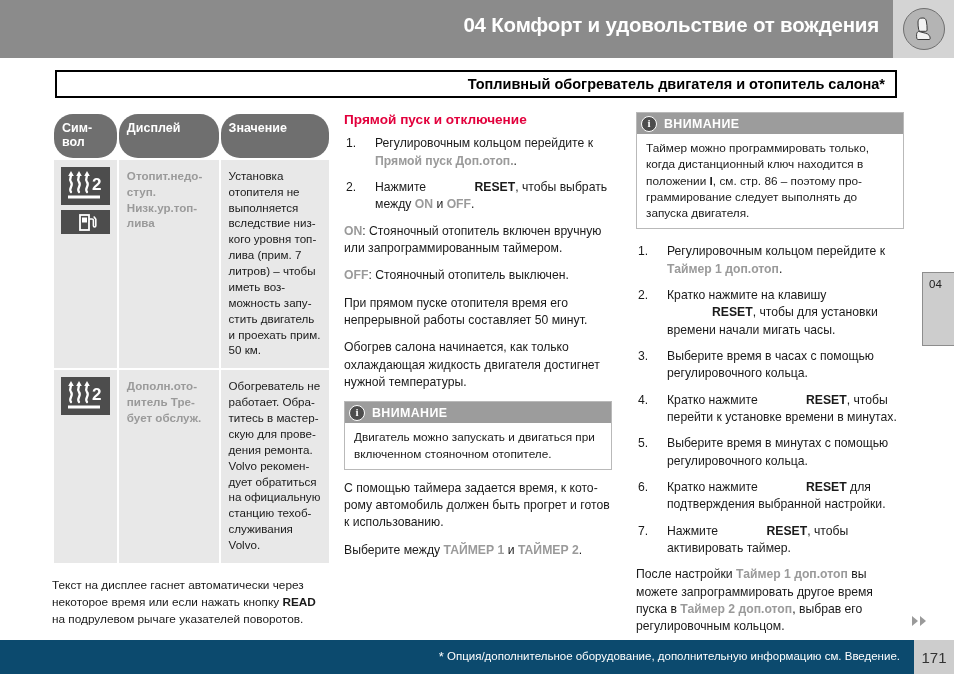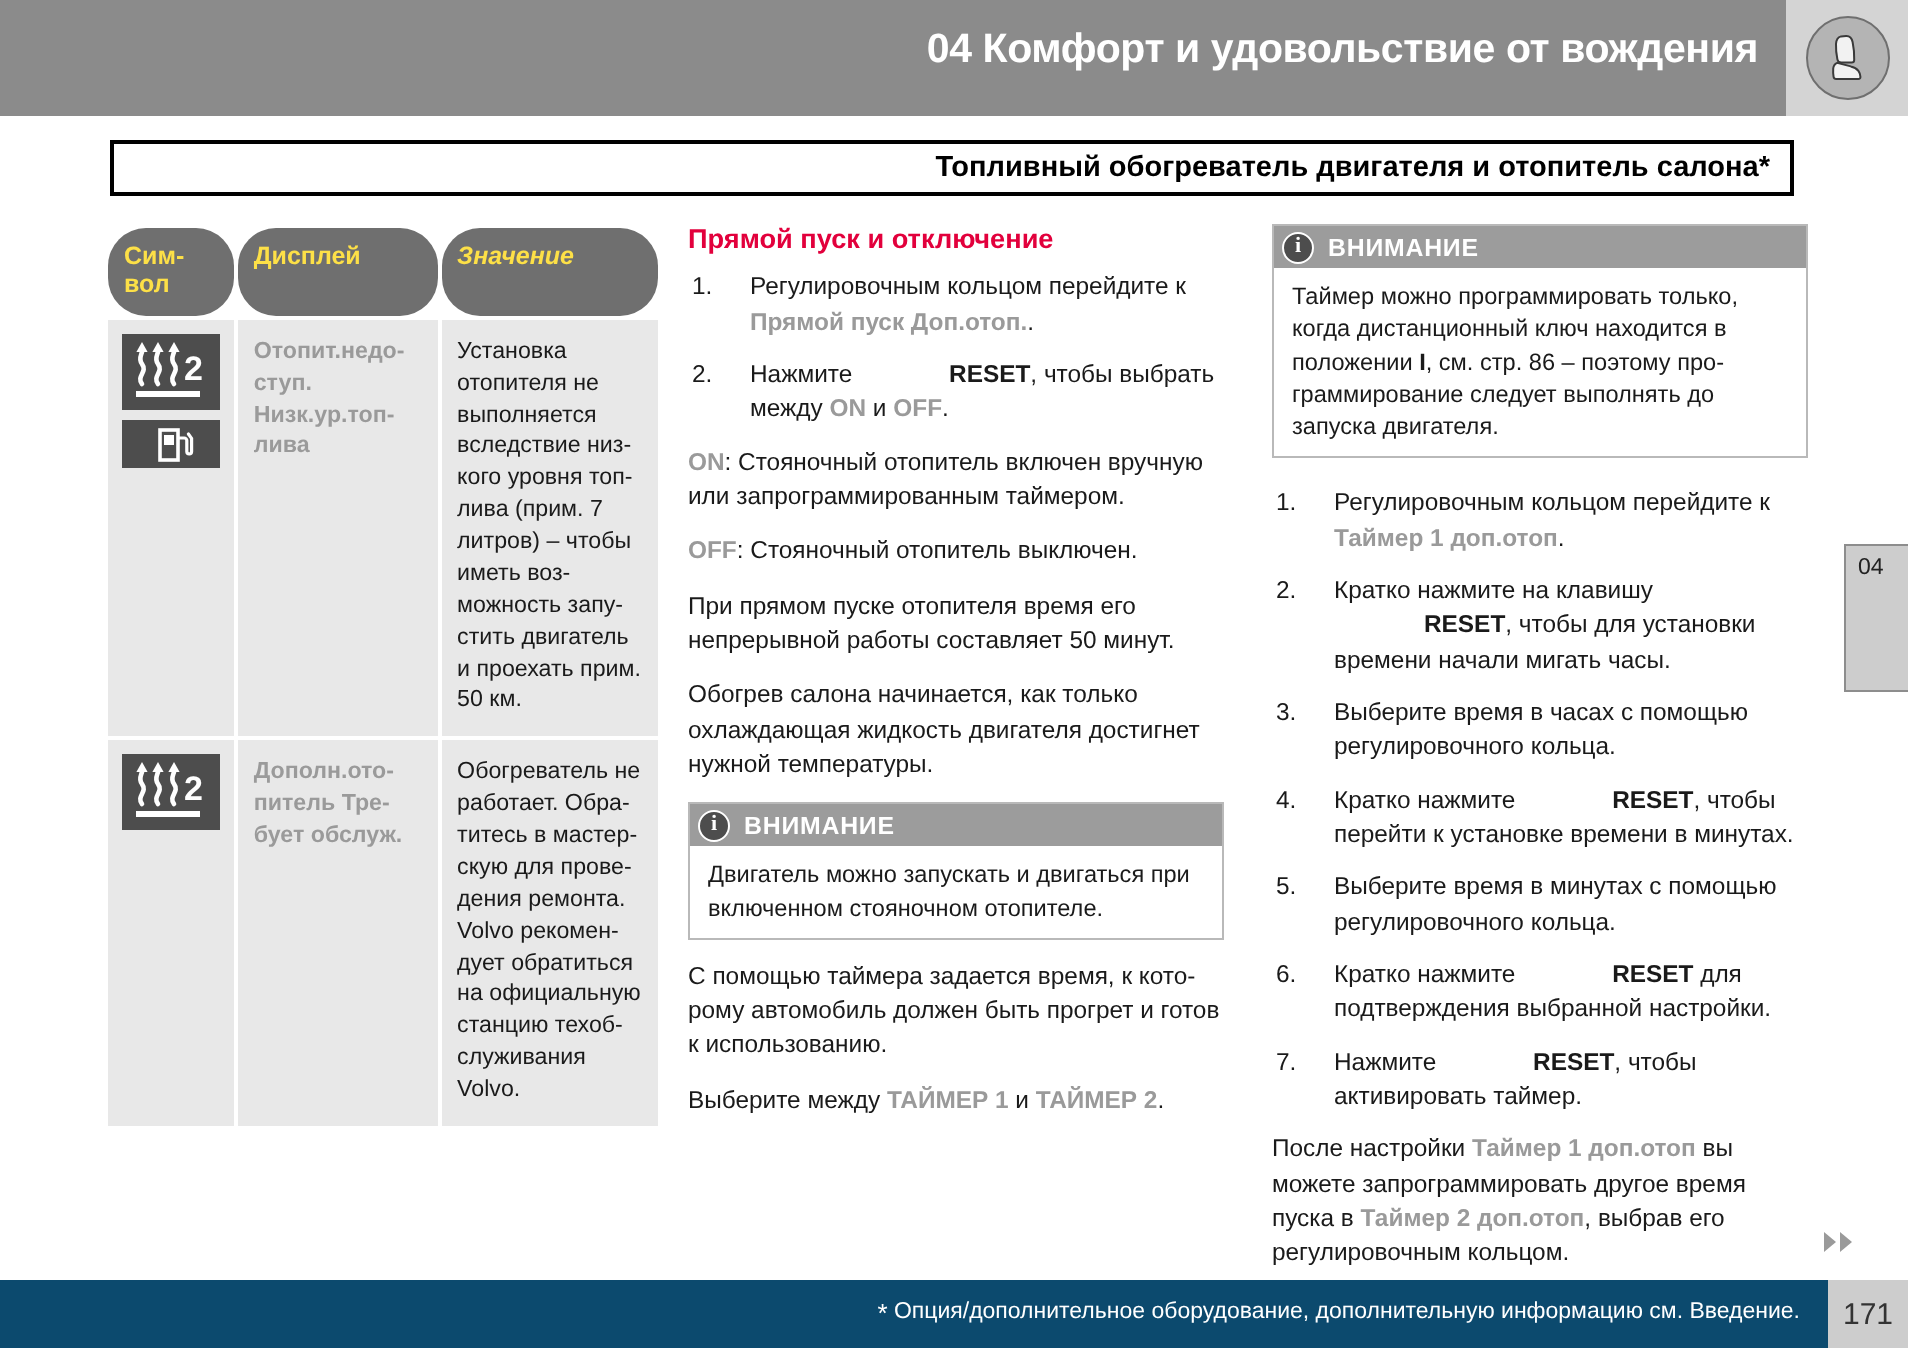--- a/index.html
+++ b/index.html
@@ -82,32 +82,32 @@
 
   
   table.sym-table {
     border-collapse: separate;
     border-spacing: 2px;
     width: 279px;
     margin: 0;
   }
   table.sym-table th {
     background: #6f6f6f;
-    color: #fde047;
+    color: #ffffff;
     font-size: 12.5px;
     font-weight: bold;
     text-align: left;
     vertical-align: top;
     padding: 7px 8px 8px 8px;
     line-height: 1.15;
     border-radius: 19px;
   }
   table.sym-table th.c1 { width: 63px; }
   table.sym-table th.c2 { width: 101px; }
-  table.sym-table th.c3 { width: 111px; font-style: italic; }
+  table.sym-table th.c3 { width: 111px; }
   table.sym-table td {
     background: #e8e8e8;
     vertical-align: top;
     padding: 8px 8px 10px 8px;
     font-size: 11.6px;
     line-height: 1.37;
     color: #1a1a1a;
   }
   table.sym-table td.sym-cell {
     padding: 7px 6px 10px 7px;
@@ -368,20 +368,23 @@
                 <rect x="7" y="28.5" width="32" height="3" fill="#ffffff"></rect>
               </svg>
             </span>
           </td>
           <td class="display-cell">Дополн.ото­питель Тре­бует обслуж.</td>
           <td>Обогреватель не работает. Обра­титесь в мастер­скую для прове­дения ремонта. Volvo рекомен­дует обратиться на официальную станцию техоб­служивания Volvo.</td>
         </tr>
       </tbody>
     </table>
 
+    <div class="body-note">
+      <span>Текст на дисплее гаснет автоматически через некоторое время или если нажать кнопку </span><b>READ</b><span> на подрулевом рычаге указа­телей поворотов.</span>
+    </div>
   </div>
 
   <div class="col col-mid">
     <h3 class="sub-head">Прямой пуск и отключение</h3>
 
     <ol class="steps">
       <li>
         <span>Регулировочным кольцом перейдите к </span><span class="disp">Прямой пуск Доп.отоп.</span><span>.</span>
       </li>
       <li>

